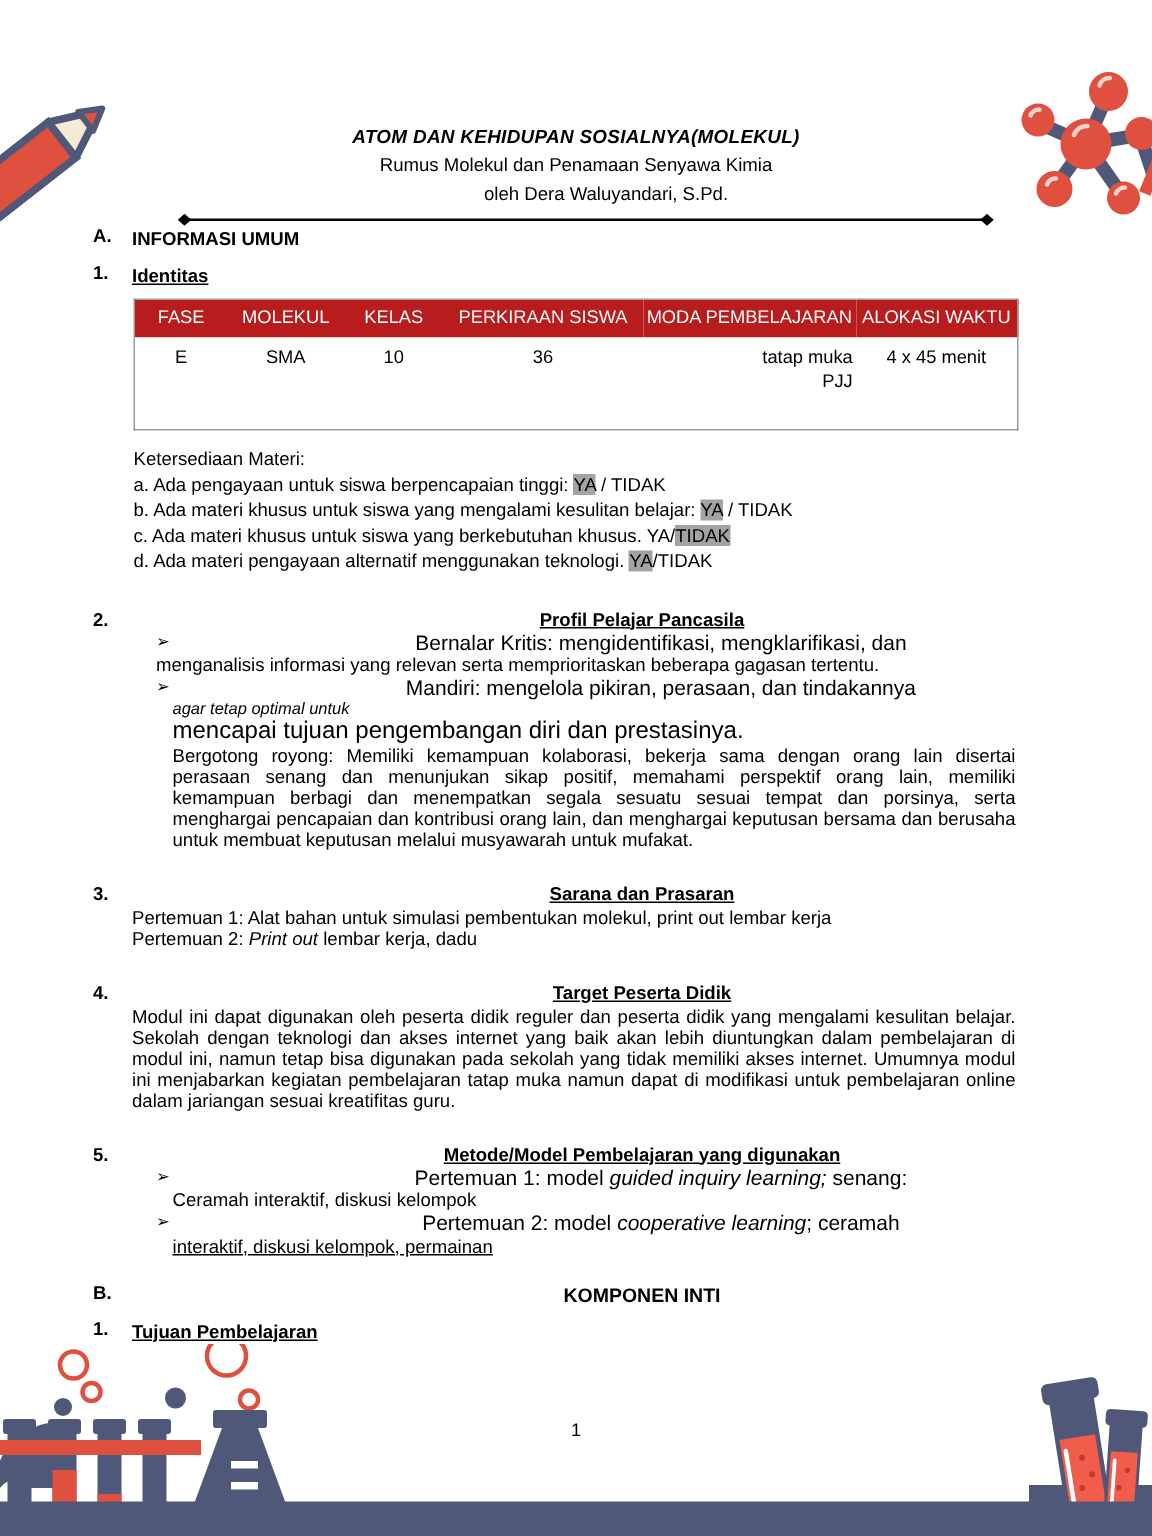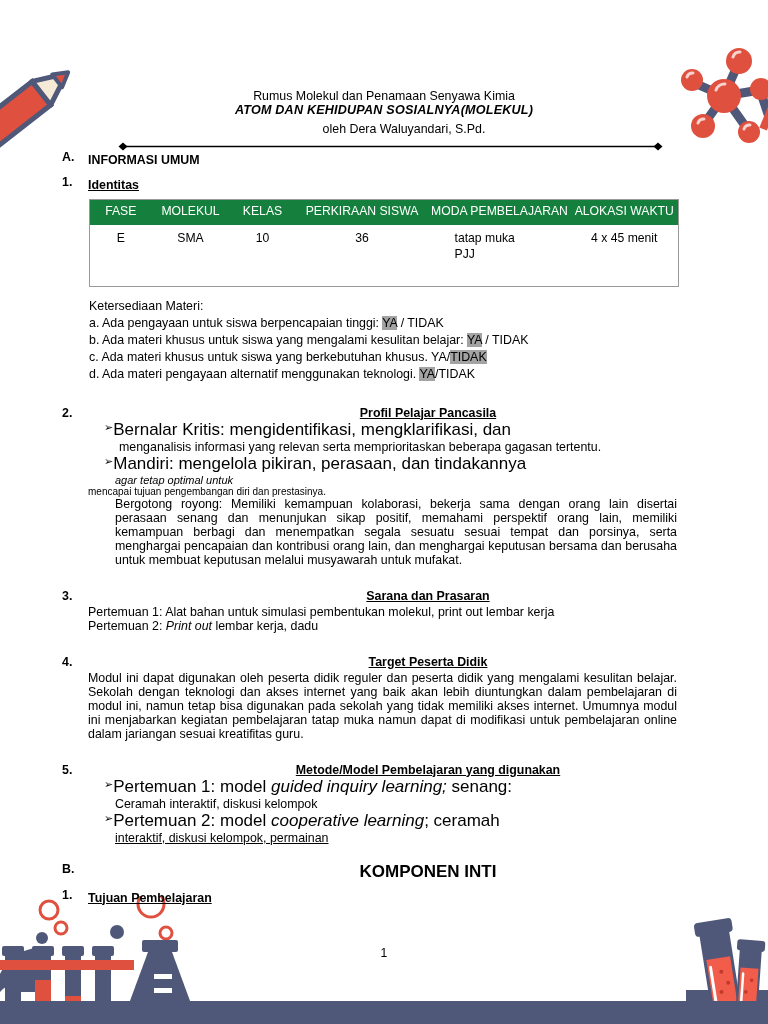--- a/index.html
+++ b/index.html
@@ -51,50 +51,50 @@
 
   
   table#identitas-table {
     border-collapse:collapse;
     width:589px;
     margin:6px 0 0 89px;
     border:1px solid #9a9a9a;
     table-layout:fixed;
   }
   #identitas-table thead th {
-    background:#15803d; color:#fff;
+    background:#b91c1c; color:#fff;
     font-weight:normal; font-size:12.2px;
     text-align:center; vertical-align:top;
     padding:4px 2px 7px 2px;
     line-height:1.18;
   }
   #identitas-table tbody td {
     font-size:12.2px; text-align:center; vertical-align:top;
     padding:6px 2px 24px 2px; line-height:1.25;
     background:#fff;
   }
-  #identitas-table td.moda { text-align:left; padding-left:26px; }
+  #identitas-table td.moda { text-align:right; padding-left:26px; }
 
   
   .blk { margin-left:89px; width:589px; font-size:12.4px; line-height:1.30; }
   #ketersediaan { margin-top:11px; }
   #ketersediaan div { margin-bottom:1px; }
   .hl { background:#a3a3a3; color:#000; }
 
   .ctr-head {
     text-align:center; font-weight:bold; text-decoration:underline;
     font-size:12.4px;
   }
 
   .bullet-row { display:flex; align-items:flex-start; }
   .bullet-row .bmark {
     flex:0 0 auto; width:auto; margin-left:16px; margin-right:0;
     font-family:"DejaVu Sans", sans-serif; font-size:11px; line-height:1.5;
   }
-  .bullet-row .btext { flex:1 1 auto; text-align:left; font-size:17px; }
+  .bullet-row .btext { flex:1 1 auto; text-align:center; font-size:14px; }
   .gap-md { height:17px; }
   .gap-lg { height:22px; }
 
   #page-number {
     position:absolute; left:0; top:946px; width:768px;
     text-align:center; font-size:12.2px; z-index:4;
   }
 
   em { font-style:italic; }
 </style>
@@ -196,22 +196,22 @@
     <circle cx="65" cy="64" r="1.8" fill="#c3392c"></circle>
     <circle cx="60" cy="76" r="1.8" fill="#c3392c"></circle>
   </g>
 </svg>
 
 <div class="art" id="footer-bar"></div>
 
 <div class="page">
 
   <div class="title-block">
+    <div id="doc-title">ATOM DAN KEHIDUPAN SOSIALNYA(MOLEKUL)</div>
     <div id="doc-subtitle">Rumus Molekul dan Penamaan Senyawa Kimia</div>
-    <div id="doc-title">ATOM DAN KEHIDUPAN SOSIALNYA(MOLEKUL)</div>
     <div id="doc-author">oleh Dera Waluyandari, S.Pd.</div>
   </div>
 
   <svg id="title-rule" viewBox="0 0 545 9">
     <line x1="5" y1="4.5" x2="540" y2="4.5" stroke="#000" stroke-width="1.6"></line>
     <polygon points="5,0.5 9.5,4.5 5,8.5 0.5,4.5" fill="#000"></polygon>
     <polygon points="540,0.5 544.5,4.5 540,8.5 535.5,4.5" fill="#000"></polygon>
   </svg>
 
   <div class="row" id="sec-A">
@@ -269,27 +269,27 @@
   <div class="gap-lg"></div>
 
   <div class="row">
     <div class="marker num">2.</div>
     <div class="rowbody">
       <div class="ctr-head">Profil Pelajar Pancasila</div>
       <div class="bullet-row">
         <span class="bmark">➢</span>
         <span class="btext">Bernalar Kritis: mengidentifikasi, mengklarifikasi, dan</span>
       </div>
-      <div style="font-size:12.4px;margin-left:31px;">menganalisis informasi yang relevan serta memprioritaskan beberapa gagasan tertentu.</div>
+      <div style="font-size:12.4px;margin-left:16px;">menganalisis informasi yang relevan serta memprioritaskan beberapa gagasan tertentu.</div>
       <div class="bullet-row">
         <span class="bmark">➢</span>
         <span class="btext">Mandiri: mengelola pikiran, perasaan, dan tindakannya</span>
       </div>
       <div style="font-size:11px;margin-left:27px;font-style:italic;">agar tetap optimal untuk</div>
-      <div style="font-size:10px;">mencapai tujuan pengembangan diri dan prestasinya.</div>
+      <div style="font-size:16px;margin-left:27px;">mencapai tujuan pengembangan diri dan prestasinya.</div>
       <div style="font-size:12.4px;margin-left:27px;width:562px;text-align:justify;">Bergotong royong: Memiliki kemampuan kolaborasi, bekerja sama dengan orang lain disertai perasaan senang dan menunjukan sikap positif, memahami perspektif orang lain, memiliki kemampuan berbagi dan menempatkan segala sesuatu sesuai tempat dan porsinya, serta menghargai pencapaian dan kontribusi orang lain, dan menghargai keputusan bersama dan berusaha untuk membuat keputusan melalui musyawarah untuk mufakat.</div>
     </div>
   </div>
 
   <div class="gap-lg"></div>
 
   <div class="row">
     <div class="marker num">3.</div>
     <div class="rowbody">
       <div class="ctr-head">Sarana dan Prasaran</div>
@@ -324,21 +324,21 @@
         <span class="btext"><span>Pertemuan 2: model </span><em>cooperative learning</em><span>; ceramah</span></span>
       </div>
       <div style="font-size:12.4px;margin-left:27px;text-decoration:underline;">interaktif, diskusi kelompok, permainan</div>
     </div>
   </div>
 
   <div class="gap-md"></div>
 
   <div class="row">
     <div class="marker letter">B.</div>
-    <div class="rowbody" style="text-align:center;"><span class="label" style="font-weight:bold;font-size:17px;">KOMPONEN INTI</span></div>
+    <div class="rowbody" style="text-align:center;"><span class="label" style="font-weight:bold;font-size:13px;">KOMPONEN INTI</span></div>
   </div>
 
   <div class="row" style="margin-top:6px;">
     <div class="marker num">1.</div>
     <div class="rowbody"><span style="font-weight:bold;font-size:12.4px;text-decoration:underline;">Tujuan Pembelajaran</span></div>
   </div>
 
 </div>
 
 <div id="page-number">1</div>

